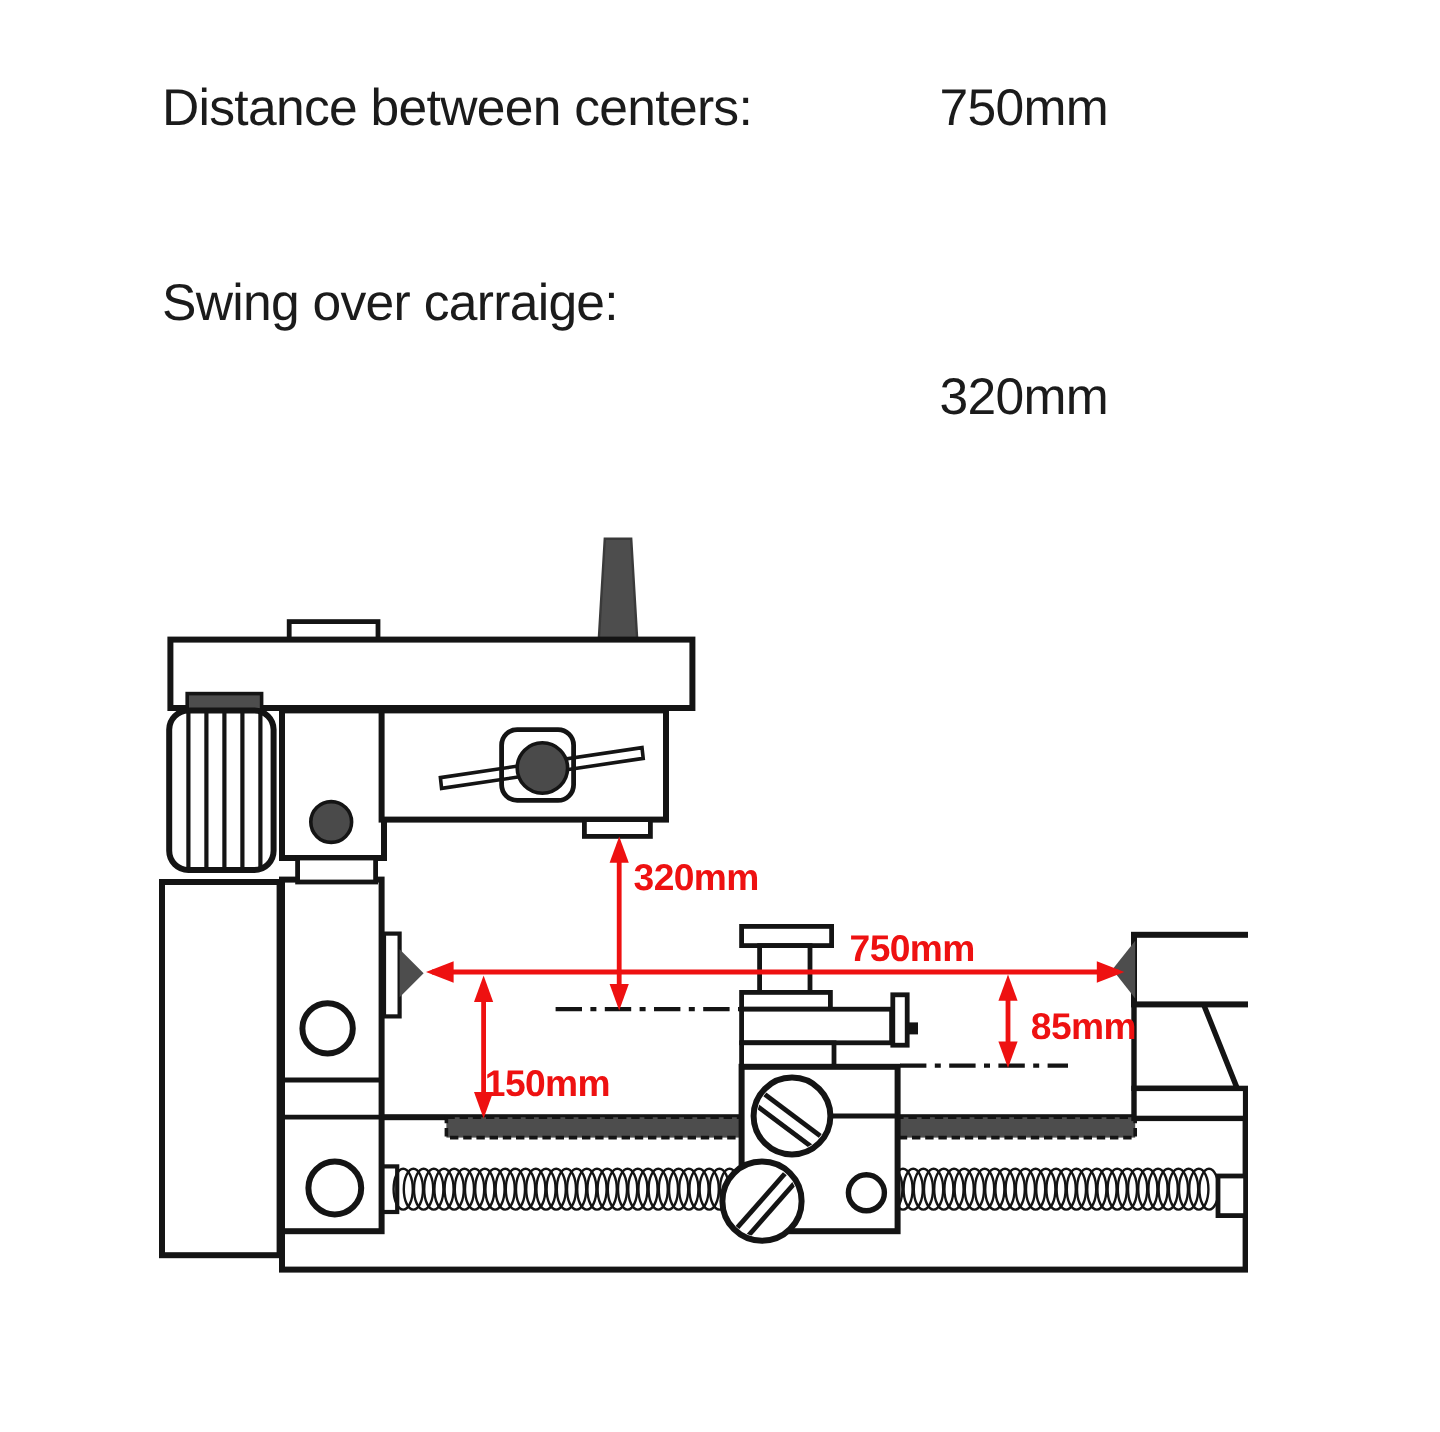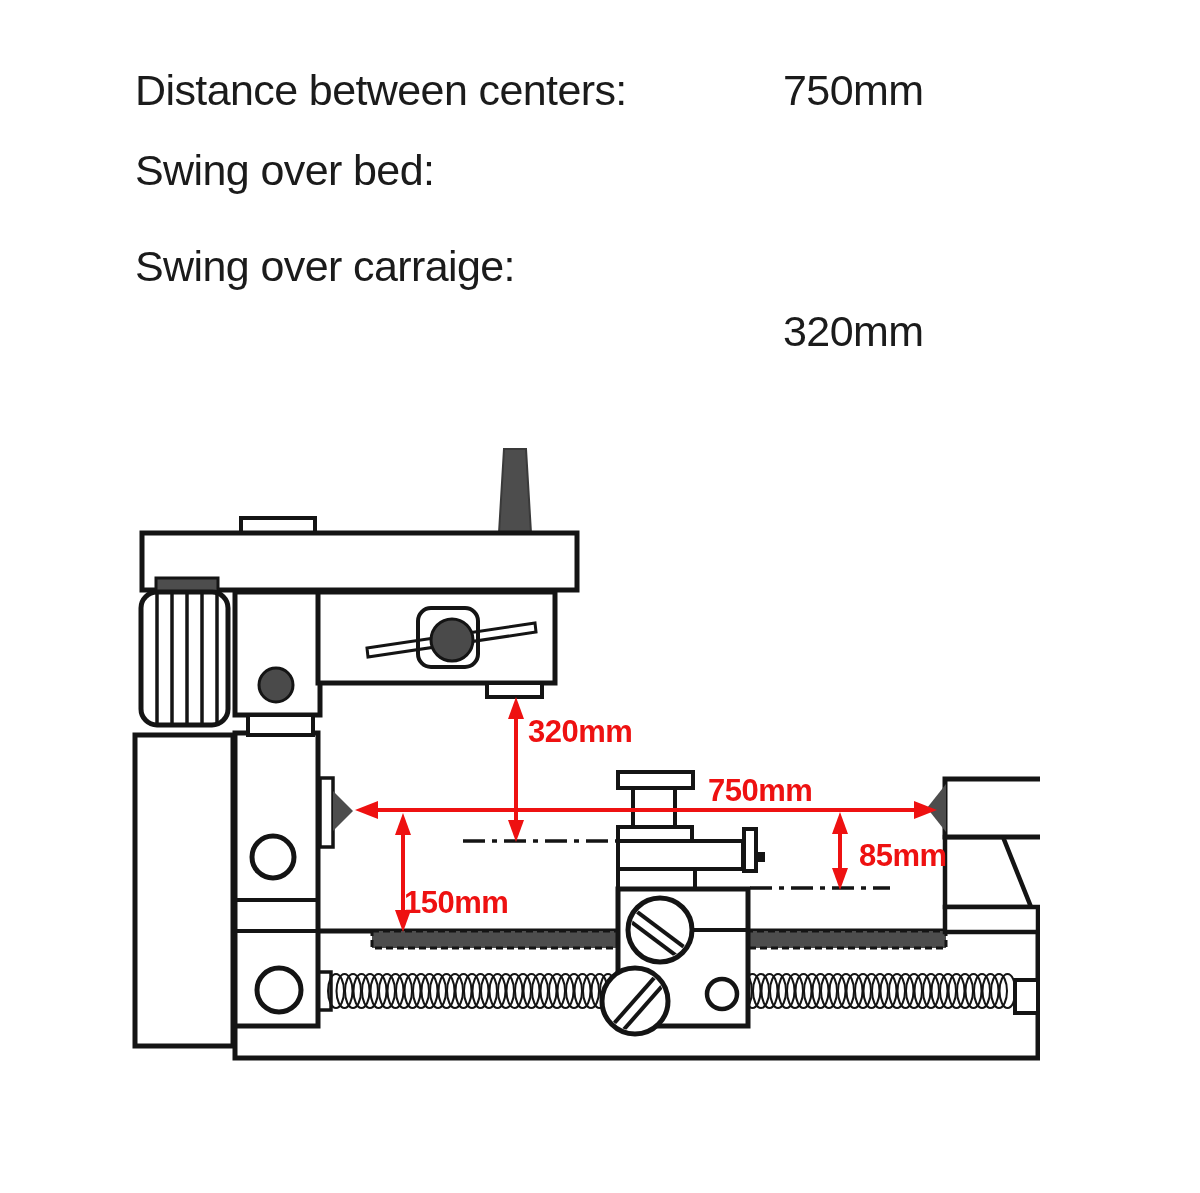--- a/index.html
+++ b/index.html
@@ -18,23 +18,22 @@
 <body>
 
 <div class="page">
 
   <div>
     <div class="spec-row" style="top:66px">
       <span>Distance between centers:</span>
       <span class="val">750mm</span>
     </div>
     <div class="spec-row" style="top:146px">
-      <span>Swing over bed:</span>
-    </div>
-    <div class="spec-row" style="top:242px">
+    </div>
+    <div class="spec-row" style="top:229px">
       <span>Swing over carraige:</span>
     </div>
     <div class="spec-row" style="top:307px">
       <span class="val">320mm</span>
     </div>
   </div>
 
   <svg class="diagram" viewBox="0 0 1200 1193">
     <defs>
       <clipPath id="clipScrew1">

